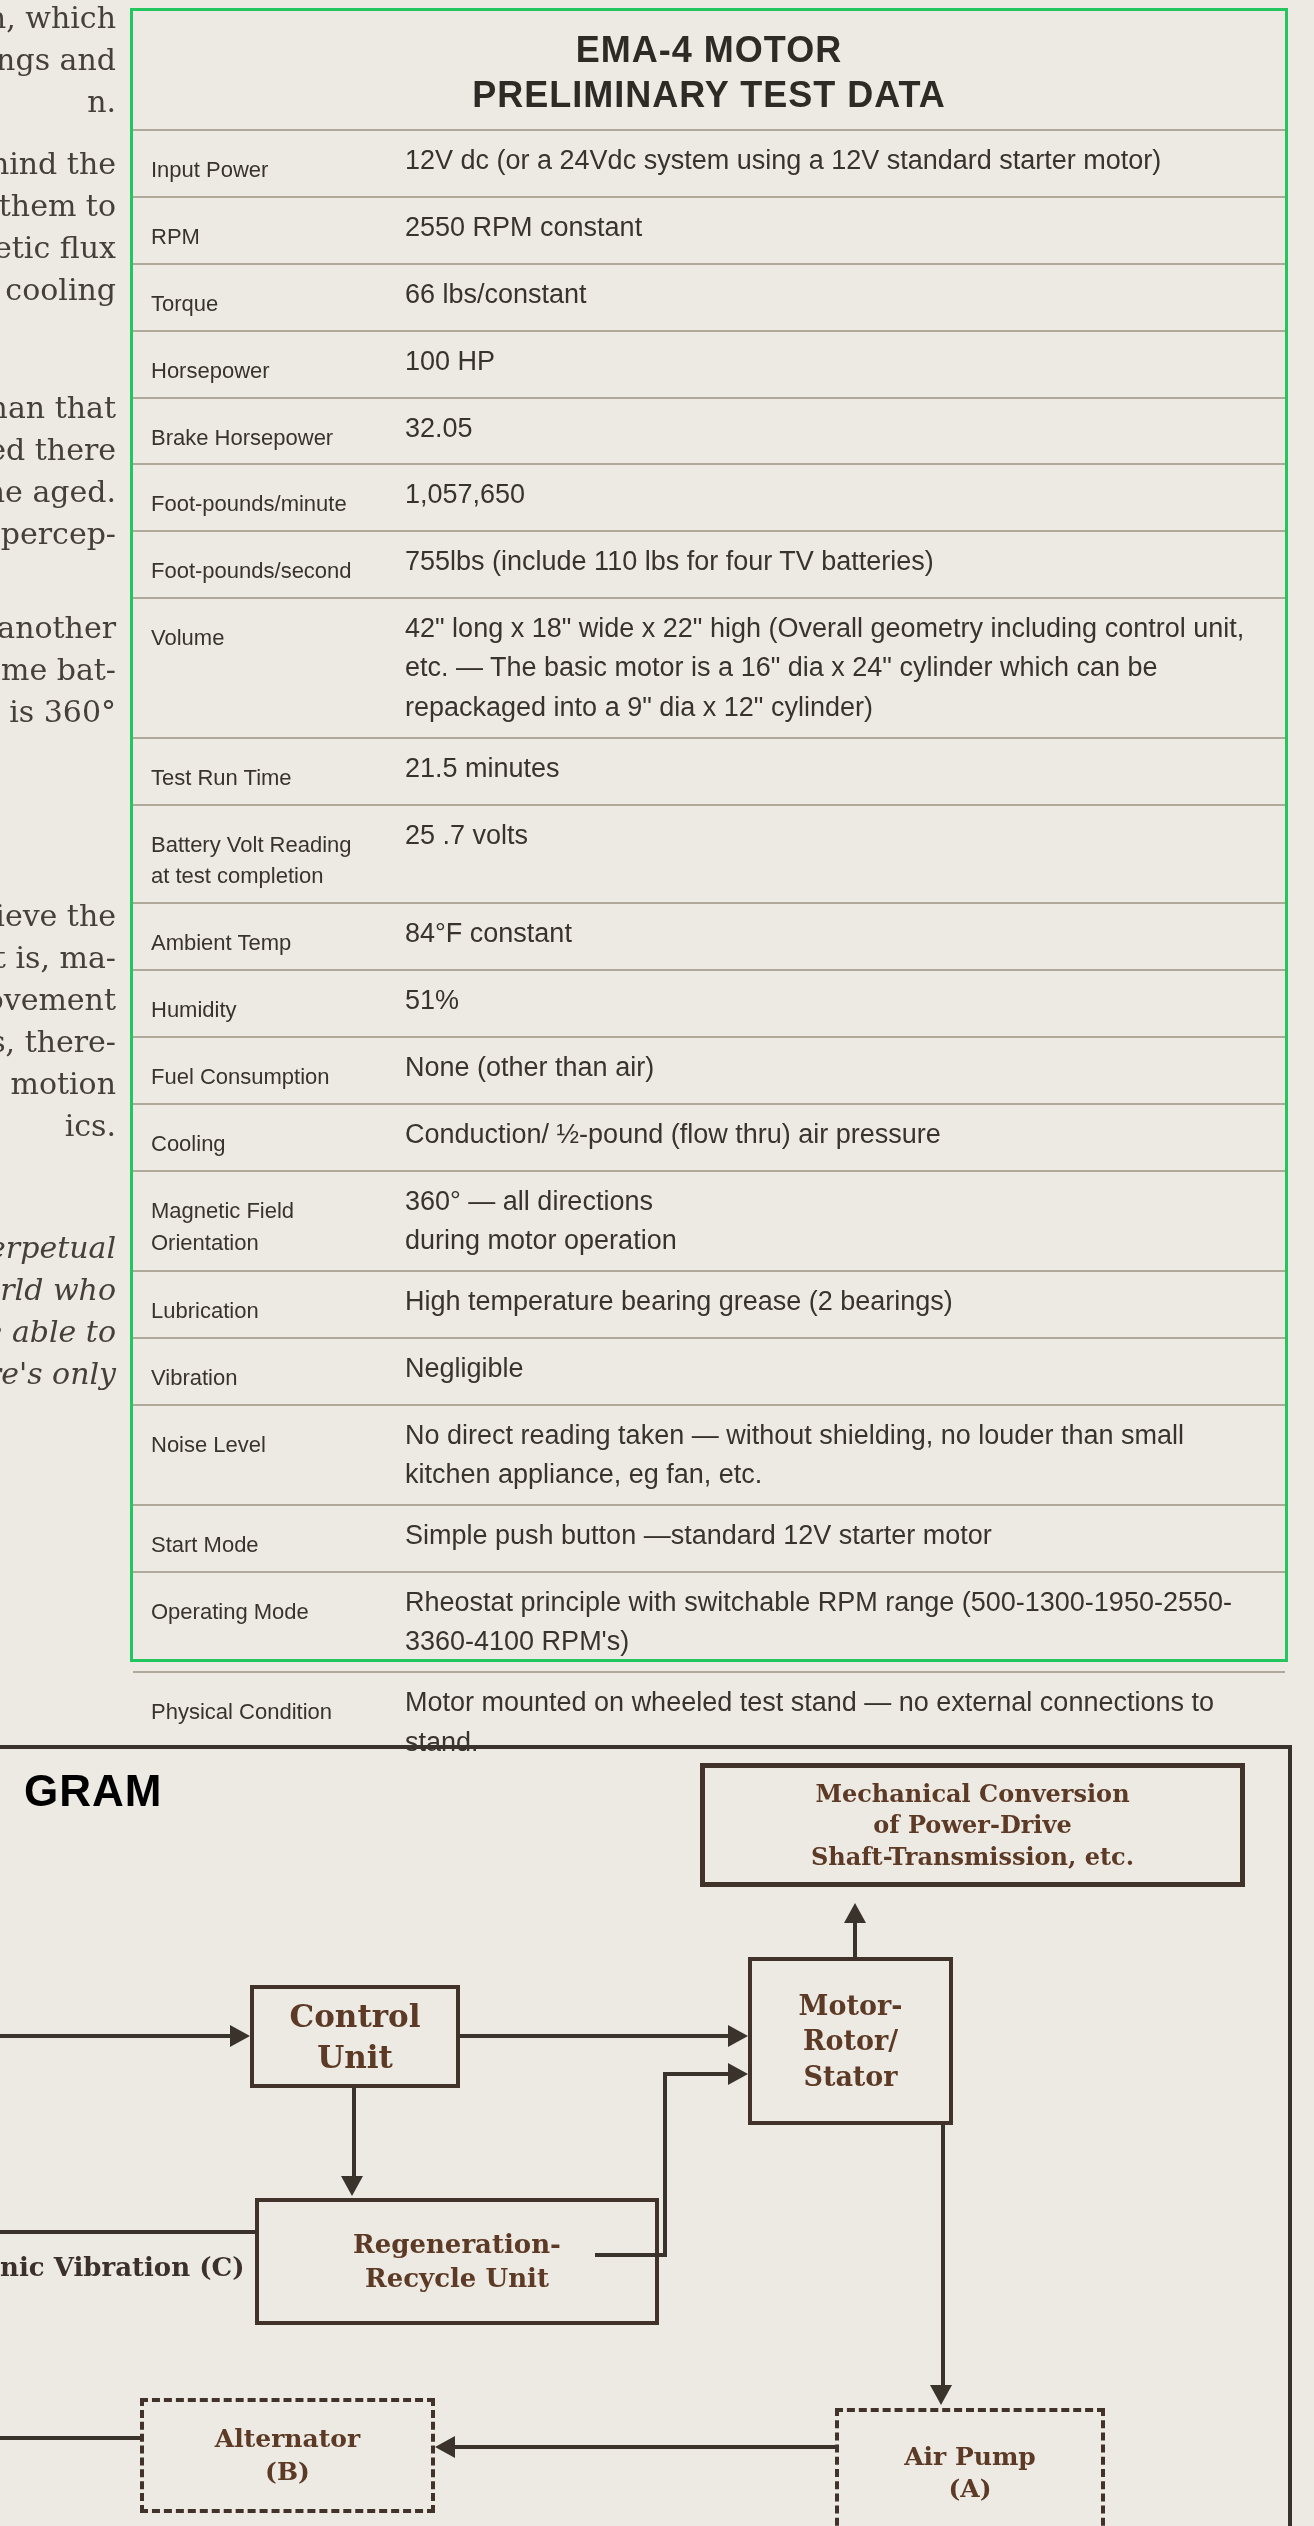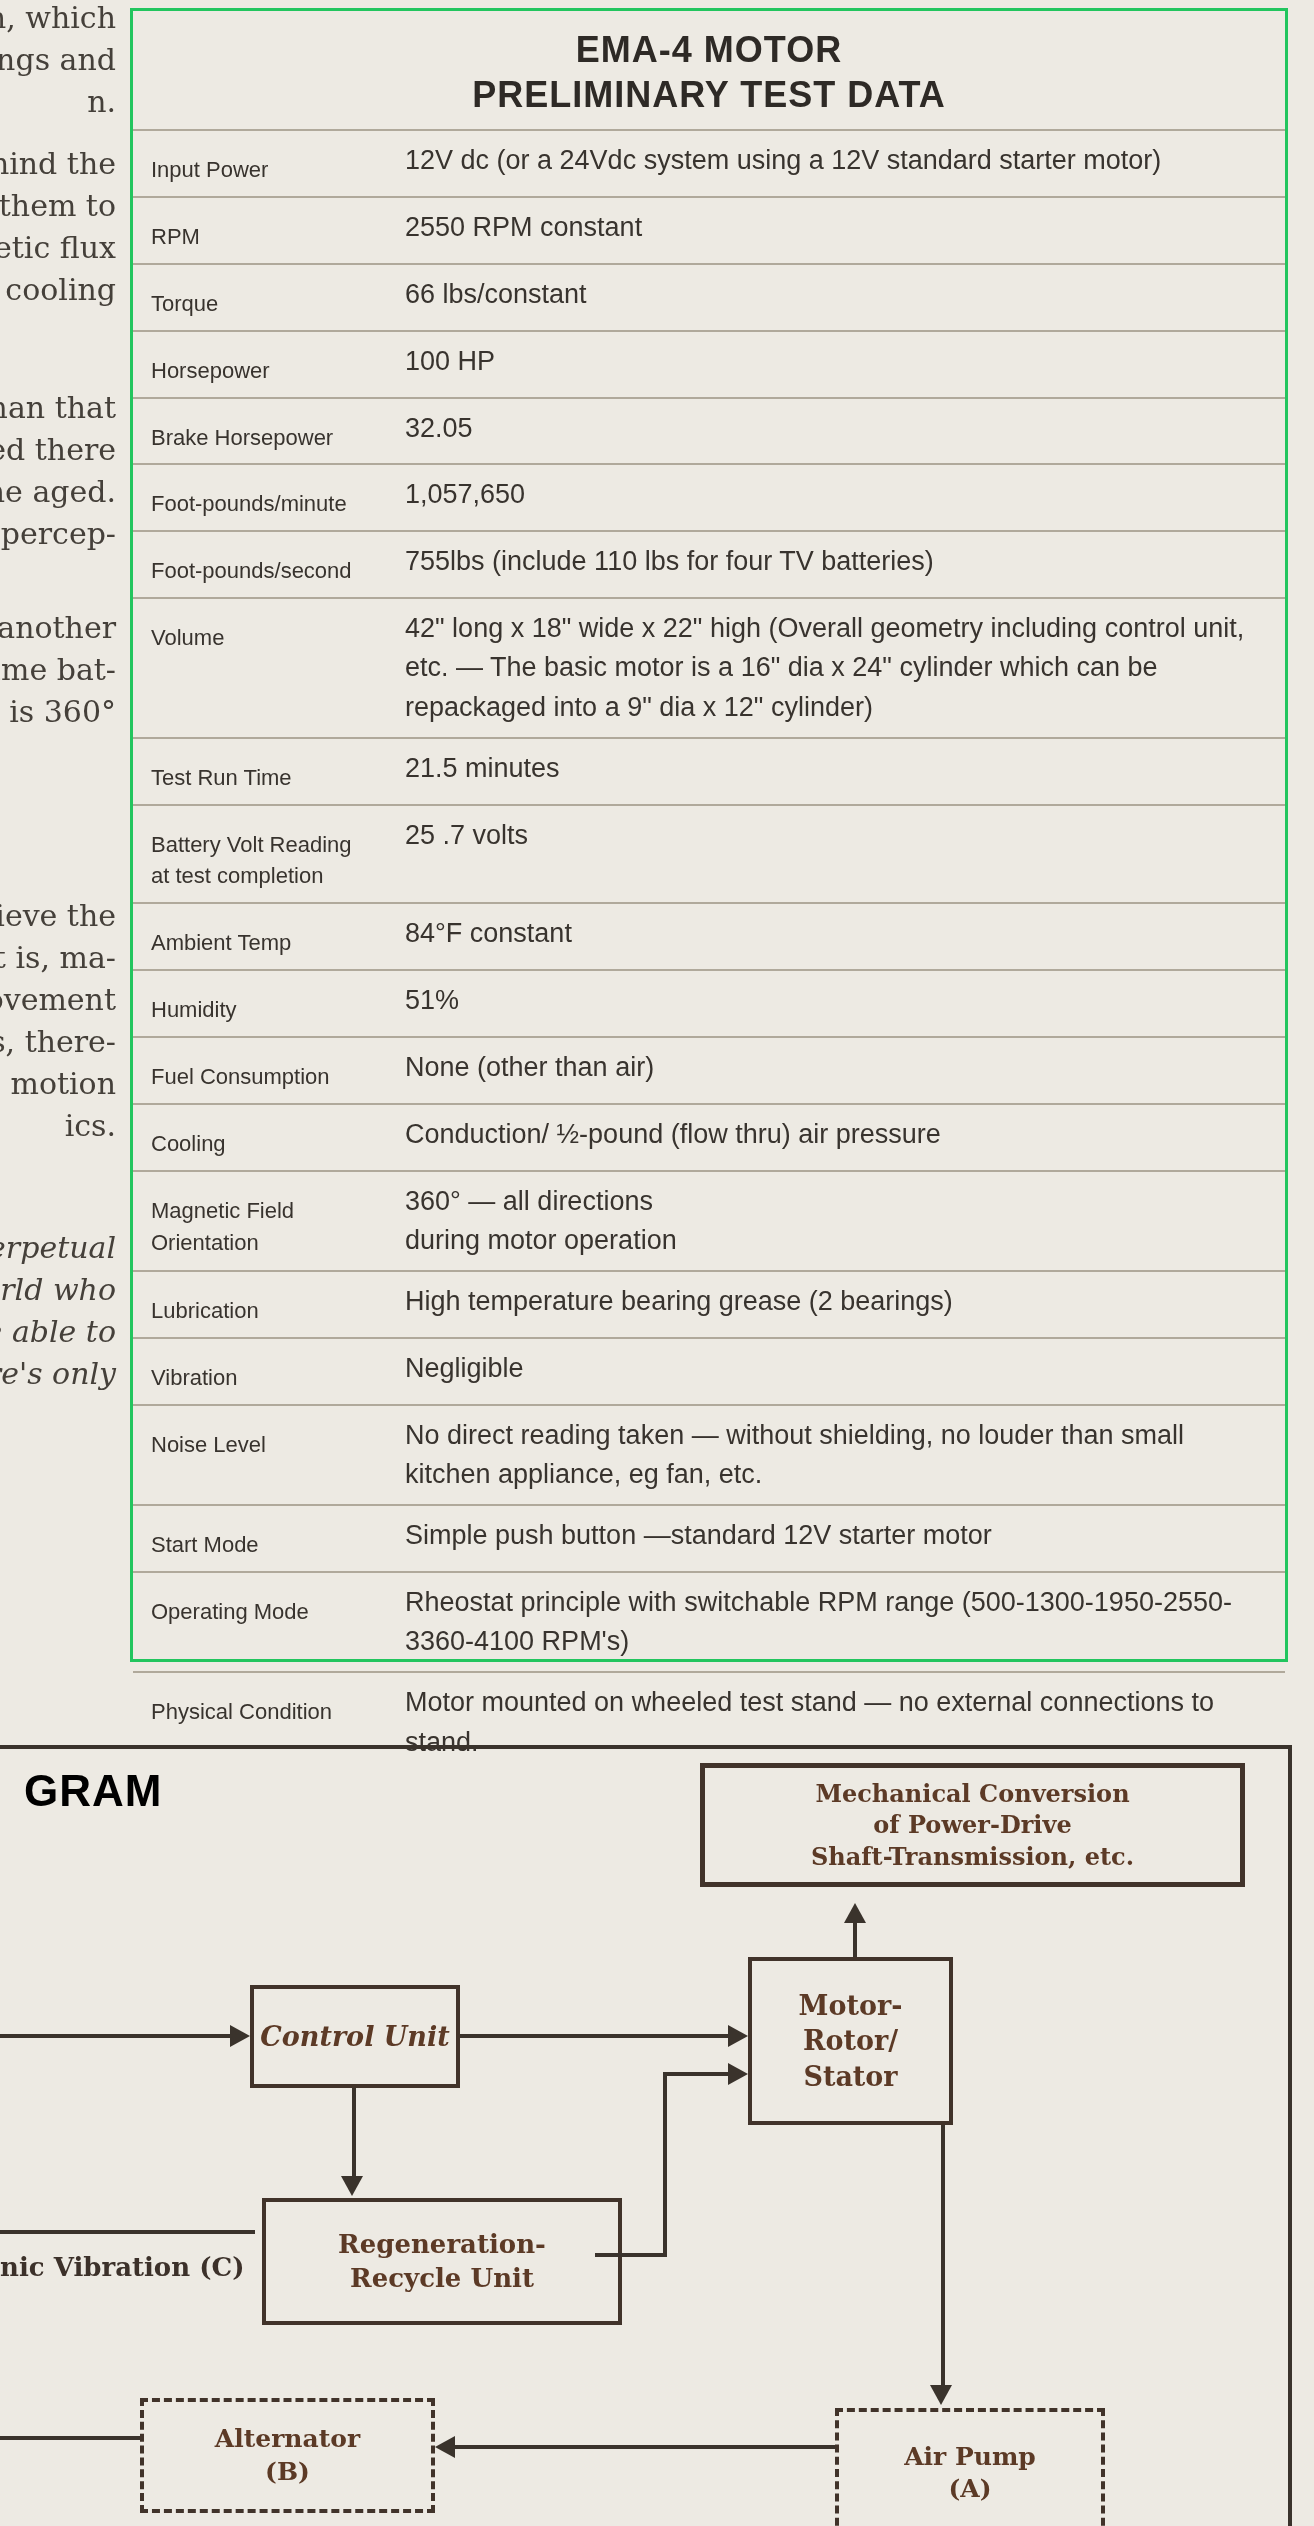--- a/index.html
+++ b/index.html
@@ -229,27 +229,27 @@
       </div>
   </div>
 
   <div class="diagram-frame"></div>
   <div class="diagram-heading">GRAM</div>
 
   <div class="dbox" style="left:700px; top:1763px; width:545px; height:124px; border-width:5px; font-size:24px;">Mechanical Conversion
 of Power-Drive
 Shaft-Transmission, etc.</div>
 
-  <div class="dbox" style="left:250px; top:1985px; width:210px; height:103px; font-size:27px;font-style:italic;">Control Unit</div>
+  <div class="dbox" style="left:250px; top:1985px; width:210px; height:103px; font-size:31px;">Control Unit</div>
 
   <div class="dbox" style="left:748px; top:1957px; width:205px; height:168px; font-size:27px;">Motor-
 Rotor/
 Stator</div>
 
-  <div class="dbox" style="left:255px; top:2198px; width:360px; height:127px; font-size:26px;margin-left:7px;">Regeneration-
+  <div class="dbox" style="left:255px; top:2198px; width:404px; height:127px; font-size:26px;">Regeneration-
 Recycle Unit</div>
 
   <div class="dbox dashed" style="left:140px; top:2398px; width:295px; height:115px; font-size:25px;">Alternator
 (B)</div>
 
   <div class="dbox dashed" style="left:835px; top:2408px; width:270px; height:130px; font-size:25px;">Air Pump
 (A)</div>
 
   <div class="pulsators-label">nic Vibration (C)</div>
 

